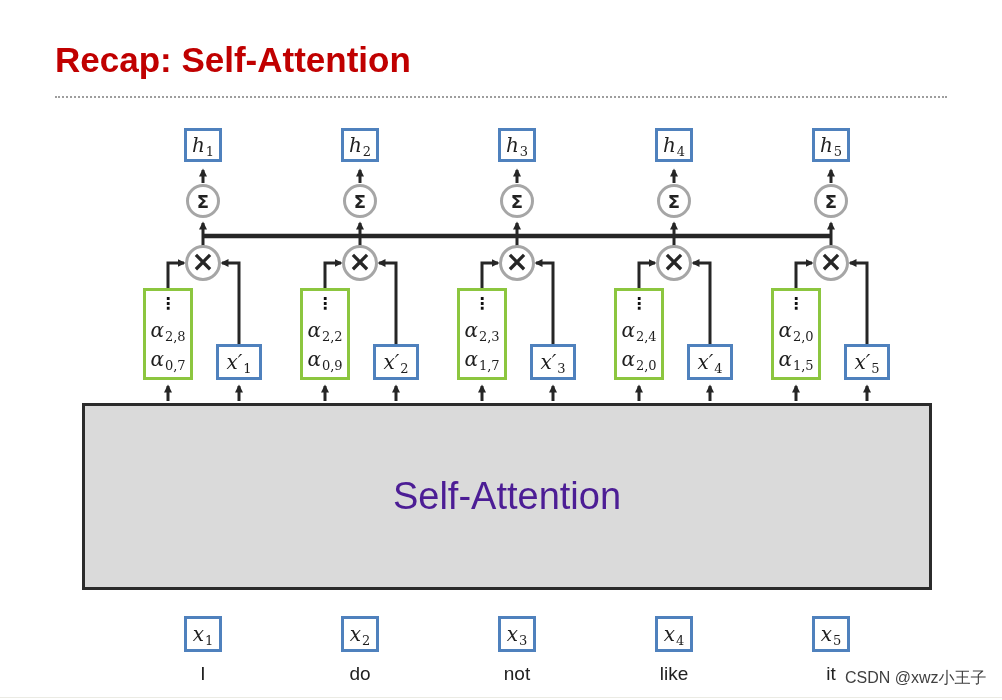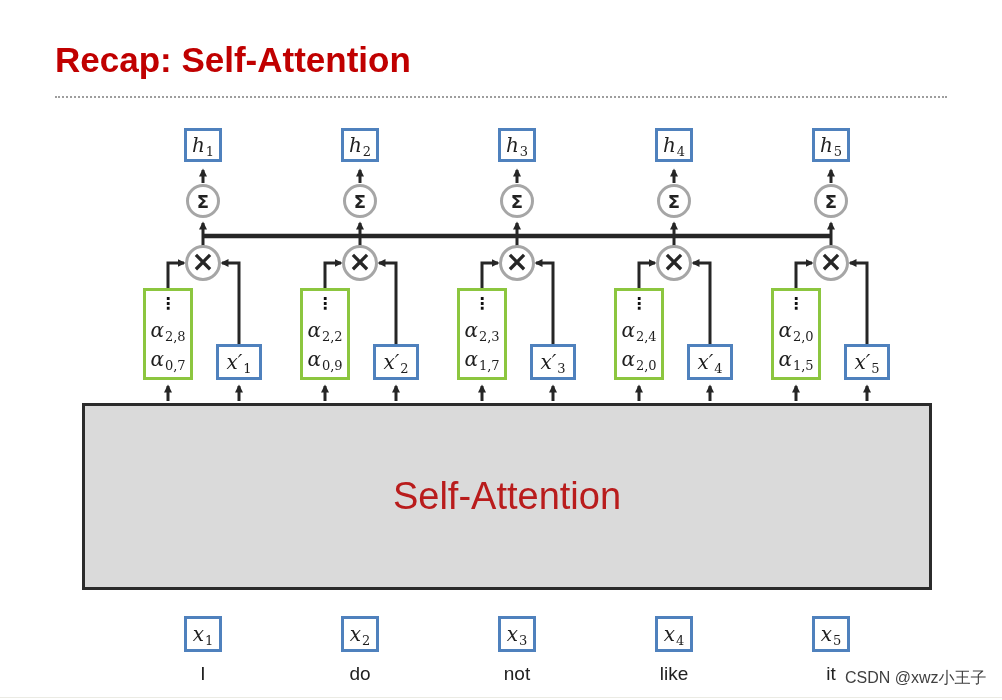--- a/index.html
+++ b/index.html
@@ -32,21 +32,21 @@
   .sum{left:-17px;top:184px;width:34px;height:34px;}
   .sum span{font-family:"DejaVu Sans",sans-serif;font-size:18px;font-weight:600;color:#222;}
   .mult{left:-18px;top:245px;width:36px;height:36px;}
   .mult span{font-family:"DejaVu Sans",sans-serif;font-size:28px;font-weight:900;
              color:#262626;line-height:28px;margin-top:-2px;}
   .word{position:absolute;left:-60px;top:663px;width:120px;text-align:center;
         font-size:19px;color:#212121;}
   .sa-box{position:absolute;left:82px;top:403px;width:850px;height:187px;z-index:2;
           box-sizing:border-box;background:#DADADA;border:3px solid #2B2B2B;
           display:flex;align-items:center;justify-content:center;}
-  .sa-box span{font-size:38px;color:#b91c1c;}
+  .sa-box span{font-size:38px;color:#4c1d95;}
   .watermark{position:absolute;left:845px;top:668px;font-size:16px;color:#404040;
              white-space:nowrap;z-index:3;}
   .bottom-edge{position:absolute;left:0;top:697px;width:1002px;height:0;
                border-top:1px solid #ebebe4;}
 </style>
 </head>
 <body>
 
 <div class="slide">
   <h1 class="title">Recap: Self-Attention</h1>

